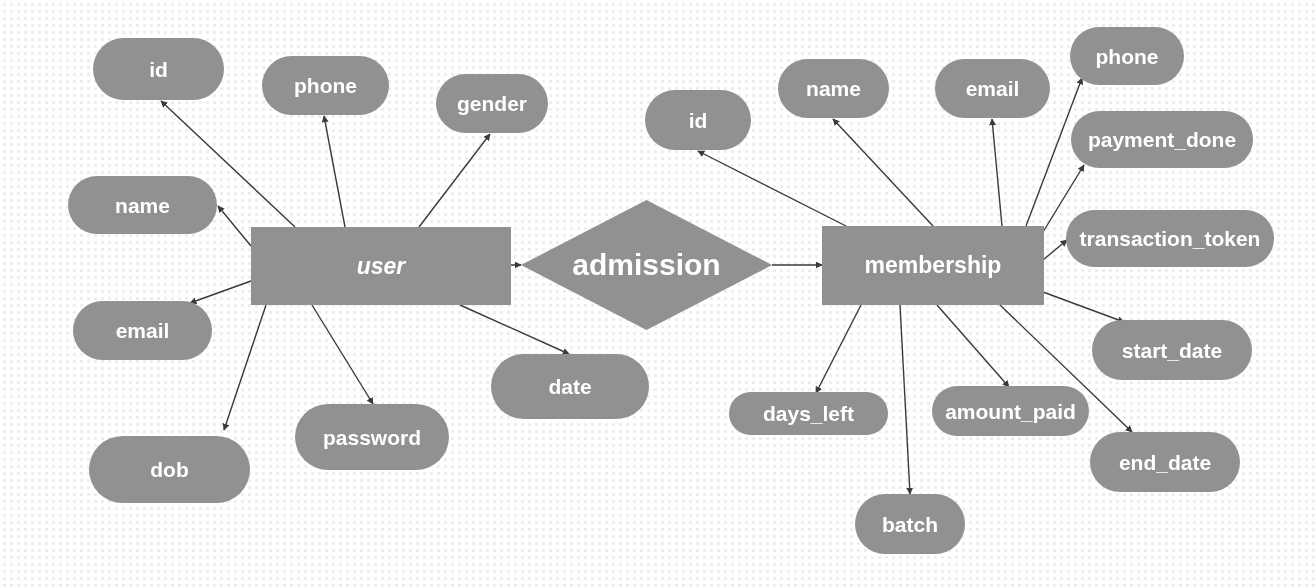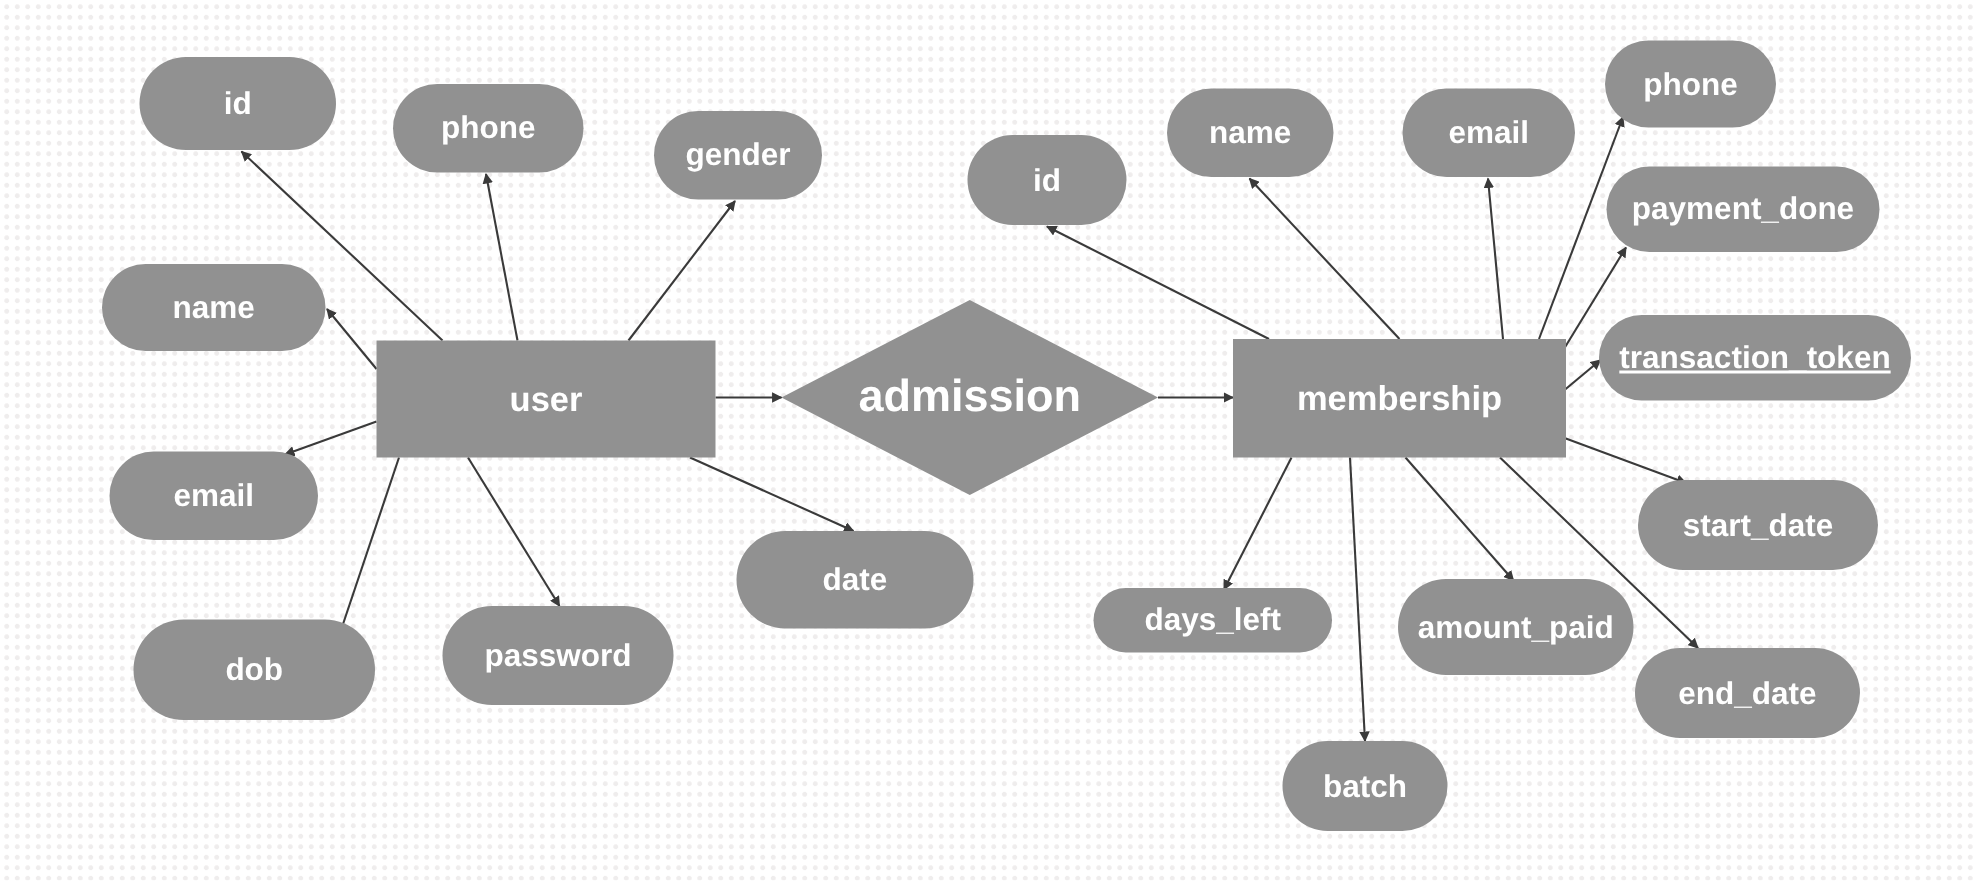--- a/index.html
+++ b/index.html
@@ -106,42 +106,42 @@
         <line x1="937" y1="305" x2="1009" y2="387" stroke="#3a3a3a" stroke-width="1.4" marker-end="url(#arrow)"></line>
         <line x1="900" y1="305" x2="910" y2="494" stroke="#3a3a3a" stroke-width="1.4" marker-end="url(#arrow)"></line>
       </g>
   </svg>
 
   <div id="node-layer">
       <div class="node relationship" style="left: 521px; top: 200px; width: 251px; height: 130px;">
         <div class="diamond-shape"></div>
         <span class="node-label">admission</span>
       </div>
-      <div class="node entity" style="left: 251px; top: 227px; width: 226px; height: 78px;">
+      <div class="node entity" style="left: 251px; top: 227px; width: 260px; height: 78px; font-style: italic;">
         <span class="node-label">user</span>
       </div>
       <div class="node entity" style="left: 822px; top: 226px; width: 222px; height: 79px; align-items: center;">
         <span class="node-label">membership</span>
       </div>
       <div class="node attribute" style="left: 93px; top: 38px; width: 131px; height: 62px;">
         <span class="node-label">id</span>
       </div>
       <div class="node attribute" style="left: 262px; top: 56px; width: 127px; height: 59px;">
         <span class="node-label">phone</span>
       </div>
       <div class="node attribute" style="left: 436px; top: 74px; width: 112px; height: 59px;">
         <span class="node-label">gender</span>
       </div>
       <div class="node attribute" style="left: 68px; top: 176px; width: 149px; height: 58px;">
         <span class="node-label">name</span>
       </div>
       <div class="node attribute" style="left: 73px; top: 301px; width: 139px; height: 59px;">
         <span class="node-label">email</span>
       </div>
-      <div class="node attribute" style="left: 89px; top: 413px; width: 161px; height: 67px; text-align: right;">
+      <div class="node attribute" style="left: 89px; top: 436px; width: 161px; height: 67px; text-align: right;">
         <span class="node-label">dob</span>
       </div>
       <div class="node attribute" style="left: 295px; top: 404px; width: 154px; height: 66px;">
         <span class="node-label">password</span>
       </div>
       <div class="node attribute" style="left: 491px; top: 354px; width: 158px; height: 65px; justify-content: center;">
         <span class="node-label">date</span>
       </div>
       <div class="node attribute" style="left: 645px; top: 90px; width: 106px; height: 60px;">
         <span class="node-label">id</span>
@@ -151,33 +151,33 @@
       </div>
       <div class="node attribute" style="left: 935px; top: 59px; width: 115px; height: 59px;">
         <span class="node-label">email</span>
       </div>
       <div class="node attribute" style="left: 1070px; top: 27px; width: 114px; height: 58px;">
         <span class="node-label">phone</span>
       </div>
       <div class="node attribute" style="left: 1071px; top: 111px; width: 182px; height: 57px; text-align: center;">
         <span class="node-label">payment_done</span>
       </div>
-      <div class="node attribute" style="left: 1066px; top: 210px; width: 208px; height: 57px; text-decoration: underline;">
+      <div class="node attribute" style="left: 1066px; top: 210px; width: 208px; height: 57px;">
         <span class="node-label">transaction_token</span>
       </div>
       <div class="node attribute" style="left: 1092px; top: 320px; width: 160px; height: 60px;">
         <span class="node-label">start_date</span>
       </div>
       <div class="node attribute" style="left: 1090px; top: 432px; width: 150px; height: 60px;">
         <span class="node-label">end_date</span>
       </div>
       <div class="node attribute" style="left: 729px; top: 392px; width: 159px; height: 43px;">
         <span class="node-label">days_left</span>
       </div>
-      <div class="node attribute" style="left: 932px; top: 386px; width: 157px; height: 64px; text-align: right;">
+      <div class="node attribute" style="left: 932px; top: 386px; width: 157px; height: 50px; text-align: right;">
         <span class="node-label">amount_paid</span>
       </div>
       <div class="node attribute" style="left: 855px; top: 494px; width: 110px; height: 60px; text-align: right;">
         <span class="node-label">batch</span>
       </div>
     </div>
 
 </div>
 
 </body></html>

